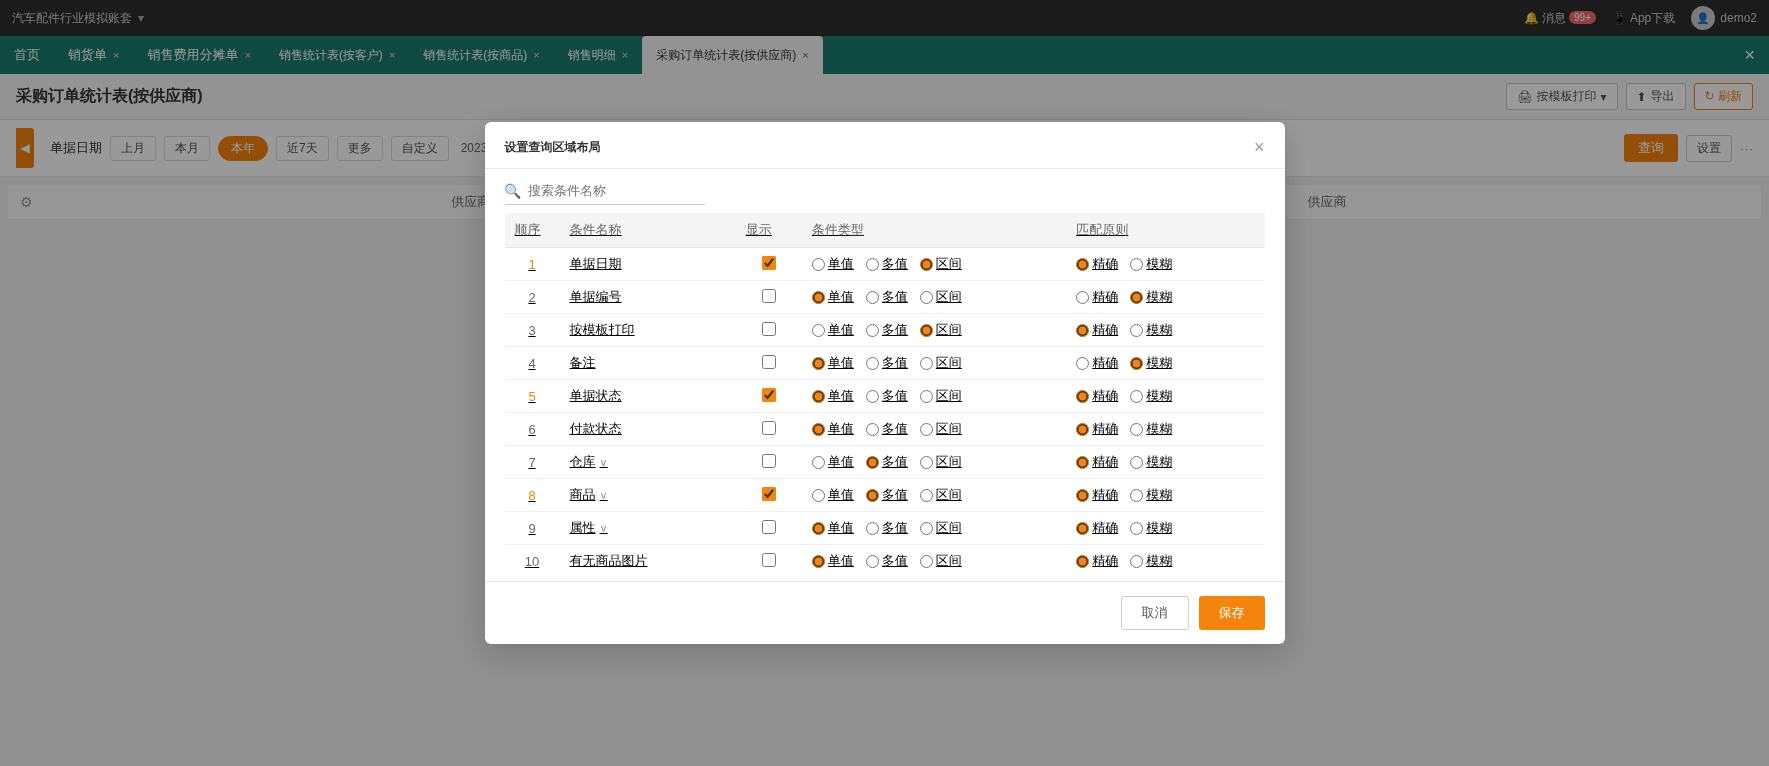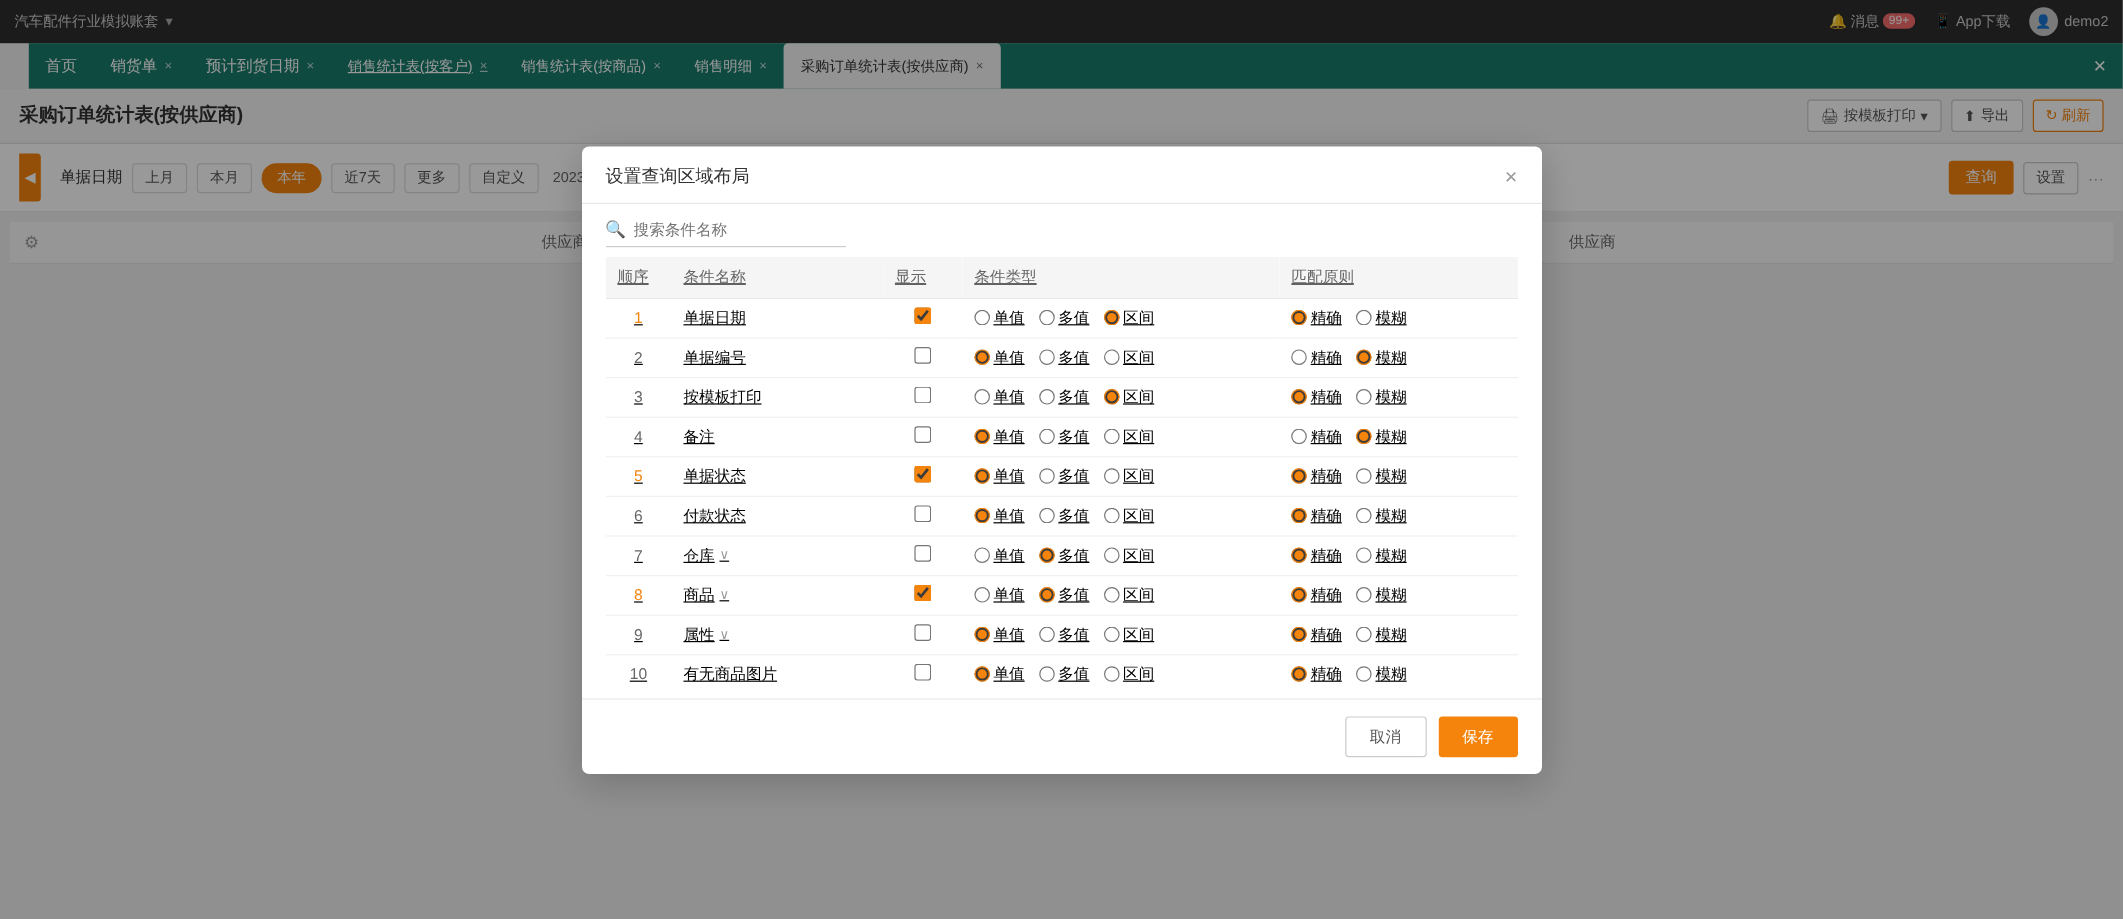--- a/index.html
+++ b/index.html
@@ -20,21 +20,20 @@
     .badge { background: #f56c6c; color: #fff; border-radius: 10px; padding: 1px 5px; font-size: 10px; position: relative; top: -1px; }
     .avatar { width: 24px; height: 24px; border-radius: 50%; background: #ccc; display: inline-flex; align-items: center; justify-content: center; font-size: 11px; color: #666; }
 
     
     .nav-bar {
       height: 38px;
       background: #1a7c6d;
       display: flex;
       align-items: center;
       padding: 0 0;
-      margin-left: 24px;
     }
     .nav-item {
       padding: 0 14px;
       height: 38px;
       display: flex;
       align-items: center;
       color: #fff;
       font-size: 13px;
       cursor: pointer;
       white-space: nowrap;
@@ -101,21 +100,21 @@
       display: flex;
       flex-direction: column;
     }
     .modal-header {
       padding: 16px 20px 12px;
       border-bottom: 1px solid #e8e8e8;
       display: flex;
       align-items: center;
       justify-content: space-between;
     }
-    .modal-title { font-size: 15px; font-weight: normal; color: #333; }
+    .modal-title { font-size: 12px; font-weight: bold; color: #333; }
     .modal-close { cursor: pointer; font-size: 18px; color: #999; line-height: 1; }
 
     
     .modal-tabs {
       display: flex;
       gap: 0;
       padding: 0 20px;
       border-bottom: 1px solid #e8e8e8;
     }
     .modal-tab {
@@ -269,24 +268,24 @@
 
 <div class="nav-bar">
   <div class="nav-item">
     <span>首页</span>
   </div>
   <div class="nav-item">
     <span>销货单</span>
     <span class="close-x">×</span>
   </div>
   <div class="nav-item">
-    <span>预计到货日期</span>
+    <span>销售费用分摊单</span>
     <span class="close-x">×</span>
   </div>
-  <div class="nav-item" style="font-size:12px;text-decoration:underline;">
+  <div class="nav-item" style="font-size:12px;">
     <span>销售统计表(按客户)</span>
     <span class="close-x">×</span>
   </div>
   <div class="nav-item" style="font-size:12px;">
     <span>销售统计表(按商品)</span>
     <span class="close-x">×</span>
   </div>
   <div class="nav-item" style="font-size:12px;">
     <span>销售明细</span>
     <span class="close-x">×</span>

